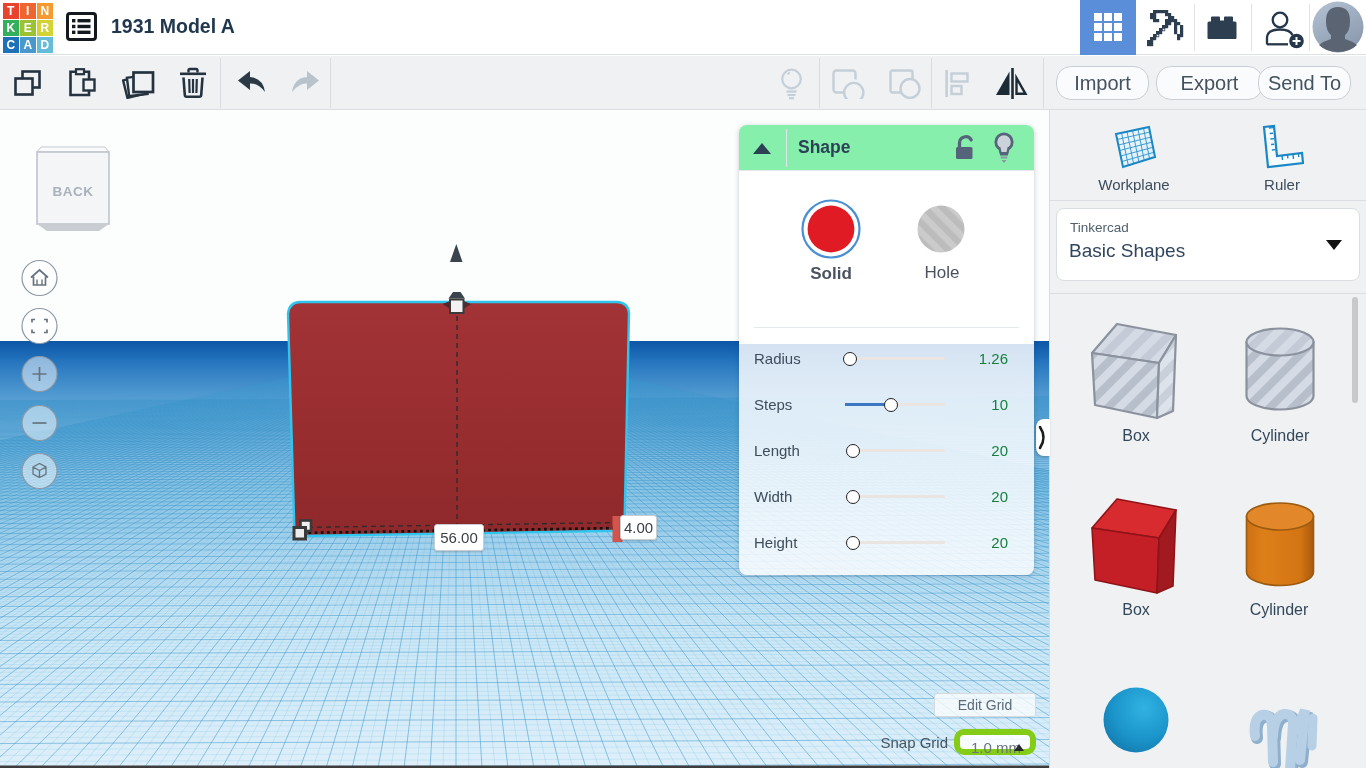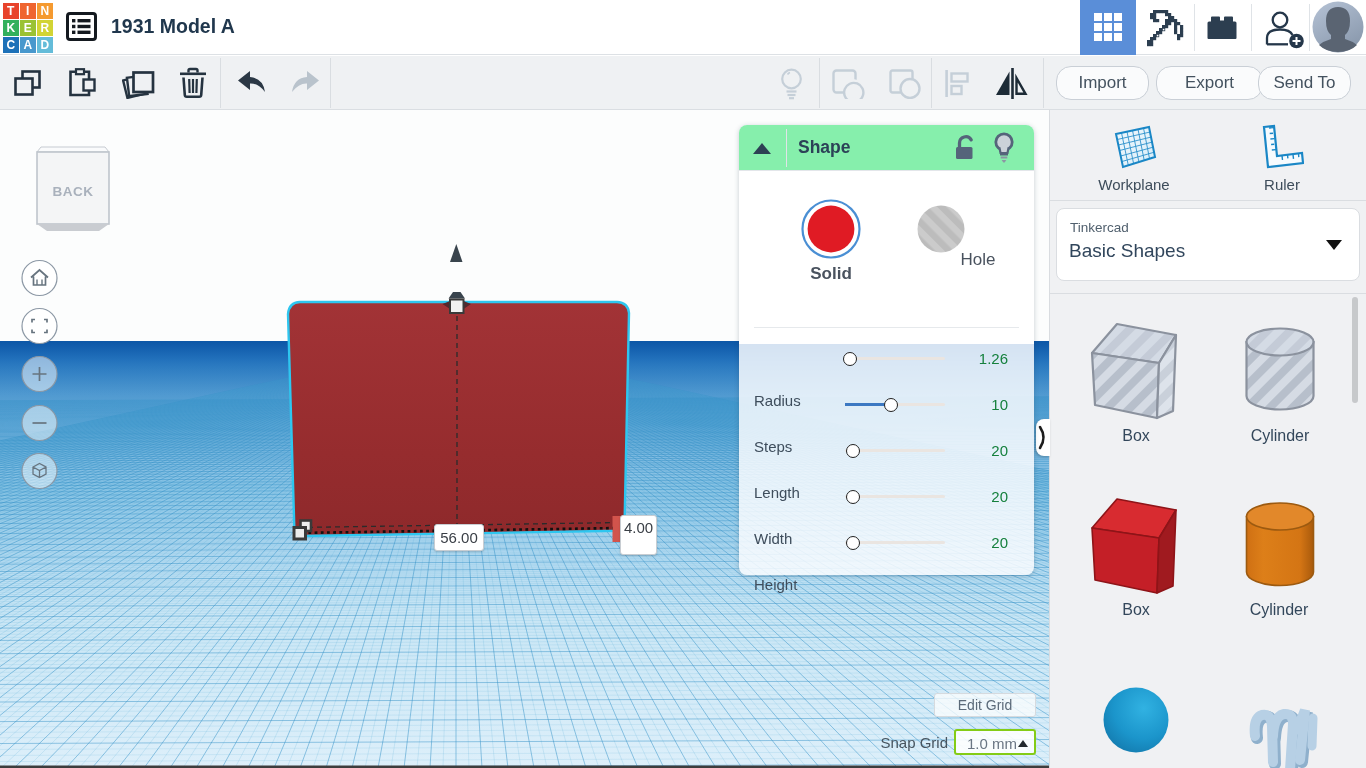--- a/index.html
+++ b/index.html
@@ -2,37 +2,37 @@
 <html><head><meta charset="utf-8">
 <style>
 *{margin:0;padding:0;box-sizing:border-box;}
 html,body{width:1366px;height:768px;overflow:hidden;font-family:"Liberation Sans",sans-serif;background:#fff;}
 .abs{position:absolute;}
 #topbar{position:absolute;left:0;top:0;width:1366px;height:55px;background:#fff;border-bottom:1px solid #dde1e5;z-index:30;}
 #toolbar{position:absolute;left:0;top:56px;width:1366px;height:54px;background:#eff1f3;border-bottom:1px solid #dadee2;z-index:30;}
 .vsep{position:absolute;top:4px;width:1px;height:47px;background:#dfe3e7;}
 .tsep{position:absolute;top:2px;width:1px;height:50px;background:#d9dde1;}
 #title{position:absolute;left:111px;top:15px;font-size:19.5px;font-weight:700;color:#20374d;}
-.tbtn{position:absolute;top:10px;height:34px;background:#fafbfc;border:1px solid #c9cfd6;border-radius:15px;font-size:17px;color:#44525f;text-align:center;line-height:32px;}
+.tbtn{position:absolute;top:10px;height:34px;background:#fafbfc;border:1px solid #c9cfd6;border-radius:15px;font-size:20px;color:#44525f;text-align:center;line-height:32px;}
 #rpanel{position:absolute;left:1049px;top:110px;width:317px;height:658px;background:#f0f1f3;border-left:1px solid #d9dce0;}
 .plabel{position:absolute;font-size:15px;color:#3d4c5a;text-align:center;width:120px;}
 #card{position:absolute;left:6px;top:98px;width:304px;height:73px;background:#fff;border:1px solid #dadde1;border-radius:8px;}
 .shlabel{position:absolute;font-size:16px;color:#33475b;text-align:center;width:120px;}
 #spanel{position:absolute;left:739px;top:125px;width:295px;height:450px;border-radius:8px;box-shadow:0 1px 5px rgba(40,60,80,.25);z-index:20;}
 #sphead{position:absolute;left:0;top:0;width:295px;height:46px;background:#86efac;border-bottom:1px solid #e3e6ea;border-radius:8px 8px 0 0;}
 #spwhite{position:absolute;left:0;top:46px;width:295px;height:173px;background:#fff;}
 #sptrans{position:absolute;left:0;top:219px;width:295px;height:231px;background:rgba(252,253,255,.84);border-radius:0 0 8px 8px;}
 .srow{position:absolute;left:0;width:295px;height:45px;}
-.slab{position:absolute;left:15px;top:0;font-size:15px;color:#3e4d5c;margin-top:42px;}
+.slab{position:absolute;left:15px;top:0;font-size:15px;color:#3e4d5c;}
 .sval{position:absolute;right:26px;top:0;font-size:15px;color:#15803d;text-align:right;}
 .strack{position:absolute;left:106px;top:7px;width:100px;height:3px;background:#eae5e1;border-radius:2px;}
 .sknob{position:absolute;top:-5.5px;width:14px;height:14px;background:#fff;border:1.6px solid #222;border-radius:50%;}
 .dimlab{position:absolute;background:#fff;border:1px solid #c8cdd2;border-radius:3px;box-shadow:0 1px 2px rgba(0,0,0,.18);font-size:15px;color:#3a3f46;text-align:center;z-index:12;}
 #editgrid{position:absolute;left:934px;top:583px;width:102px;height:24px;background:rgba(252,253,254,.75);border:1px solid #d6dade;border-radius:3px;font-size:14px;color:#5b6a79;text-align:center;line-height:22px;z-index:12;}
-#snapdd{position:absolute;left:954px;top:619px;width:82px;height:26px;background:rgba(253,254,254,.9);border:2px solid #84cc16;border-radius:3px;z-index:12;}
+#snapdd{position:absolute;left:954px;top:619px;width:82px;height:26px;background:rgba(253,254,254,.9);border:6px solid #84cc16;border-radius:10px;z-index:12;}
 </style></head>
 <body>
 
 <div id="topbar">
   <div style="position:absolute;left:3px;top:3px;width:15.5px;height:15.5px;background:#e8432c;color:#fff;font-size:12px;font-weight:700;text-align:center;line-height:16px;">T</div>
     <div style="position:absolute;left:20px;top:3px;width:15.5px;height:15.5px;background:#ef652f;color:#fff;font-size:12px;font-weight:700;text-align:center;line-height:16px;">I</div>
     <div style="position:absolute;left:37px;top:3px;width:15.5px;height:15.5px;background:#f59a30;color:#fff;font-size:12px;font-weight:700;text-align:center;line-height:16px;">N</div>
     <div style="position:absolute;left:3px;top:20px;width:15.5px;height:15.5px;background:#33b05c;color:#fff;font-size:12px;font-weight:700;text-align:center;line-height:16px;">K</div>
     <div style="position:absolute;left:20px;top:20px;width:15.5px;height:15.5px;background:#9ac233;color:#fff;font-size:12px;font-weight:700;text-align:center;line-height:16px;">E</div>
     <div style="position:absolute;left:37px;top:20px;width:15.5px;height:15.5px;background:#d2d434;color:#fff;font-size:12px;font-weight:700;text-align:center;line-height:16px;">R</div>
@@ -784,21 +784,21 @@
     <path d="M37 169.5 L37 175 M42 169.5 L42 175" stroke-width="1.4"></path>
     <path d="M32 212.5 L32 209.5 L35 209.5 M44 209.5 L47 209.5 L47 212.5 M47 219.5 L47 222.5 L44 222.5 M35 222.5 L32 222.5 L32 219.5"></path>
     <path d="M32.5 264 L46.5 264 M39.5 257 L39.5 271"></path>
     <path d="M32.5 313 L46.5 313"></path>
     <path d="M33 357 L39.5 353.5 L46 357 L46 364 L39.5 367.5 L33 364 Z M33 357 L39.5 360.5 L46 357 M39.5 360.5 L39.5 367.5" stroke-width="1.3"></path>
   </g>
 
   <rect x="0" y="655.5" width="1050" height="2.5" fill="#3d3d3d"></rect>
 </svg>
 <div class="dimlab" style="left:434px;top:414px;width:50px;height:27px;line-height:25px;">56.00</div>
-<div class="dimlab" style="left:620px;top:405px;width:37px;height:40px;line-height:24px;">4.00</div>
+<div class="dimlab" style="left:620px;top:405px;width:37px;height:25px;line-height:24px;">4.00</div>
 <div id="editgrid">Edit Grid</div>
 <div class="abs" style="left:860px;top:624px;width:88px;text-align:right;font-size:15px;color:#47545f;z-index:12;">Snap Grid</div>
 <div id="snapdd">
       <span style="position:absolute;left:11px;top:4px;font-size:15px;color:#6a7684;">1.0 mm</span>
 <span style="position:absolute;right:6px;top:9px;width:0;height:0;border-left:5.5px solid transparent;border-right:5.5px solid transparent;border-bottom:7px solid #23292e;"></span>
     </div>
 </div>
 
 <div id="rpanel">
   <svg class="abs" style="left:63px;top:15px" width="44" height="46" viewBox="0 0 44 46">
@@ -951,21 +951,21 @@
  <div class="abs" style="left:66px;top:139px;width:52px;text-align:center;font-size:17px;color:#49525e;font-weight:bold;">Solid</div>
  <svg class="abs" style="left:173px;top:75px" width="58" height="58" viewBox="0 0 58 58">
    <defs>
      <pattern id="hstripe" width="13" height="13" patternUnits="userSpaceOnUse" patternTransform="rotate(-45)">
        <rect width="13" height="13" fill="#cbcbcb"></rect>
        <rect width="6.5" height="13" fill="#bcbcbc"></rect>
      </pattern>
    </defs>
    <circle cx="29" cy="29" r="23.5" fill="url(#hstripe)"></circle>
  </svg>
- <div class="abs" style="left:178px;top:125px;width:50px;text-align:center;font-size:17px;color:#49525e;margin-left:36px;">Hole</div>
+ <div class="abs" style="left:178px;top:138px;width:50px;text-align:center;font-size:17px;color:#49525e;">Hole</div>
  <div class="abs" style="left:15px;top:202px;width:265px;height:1px;background:#e6e9ec;"></div>
  <div class="srow" style="top:225px;">
       <span class="slab">Radius</span>
       <span class="strack">
         <span class="sknob" style="left:-2px;"></span>
       </span>
       <span class="sval">1.26</span>
     </div>
  <div class="srow" style="top:271px;">
       <span class="slab">Steps</span>

